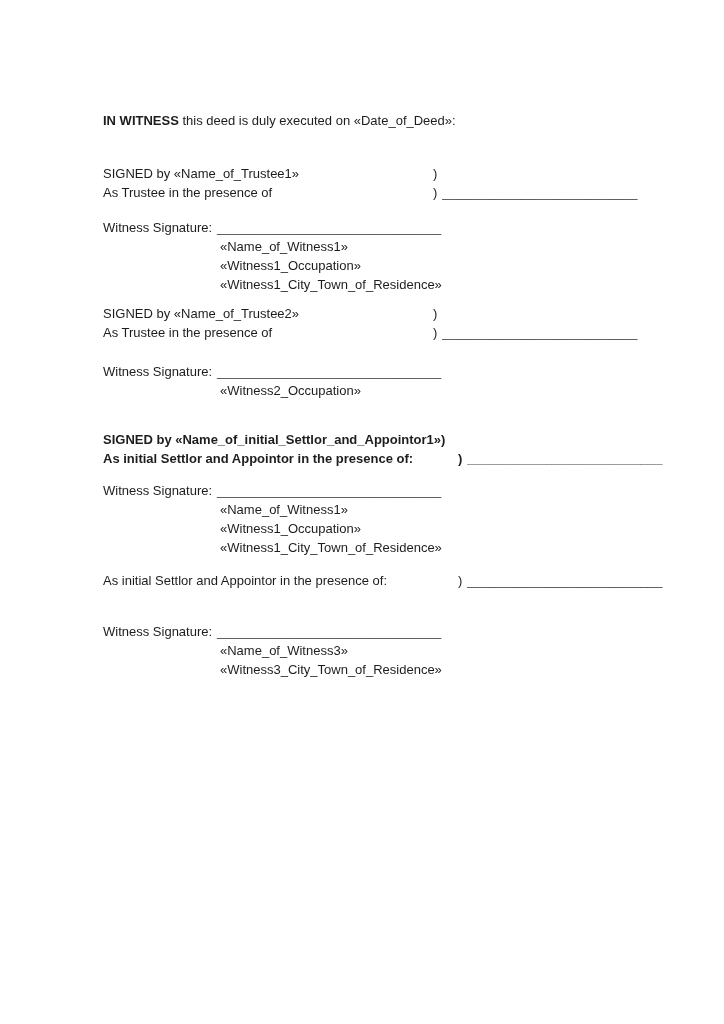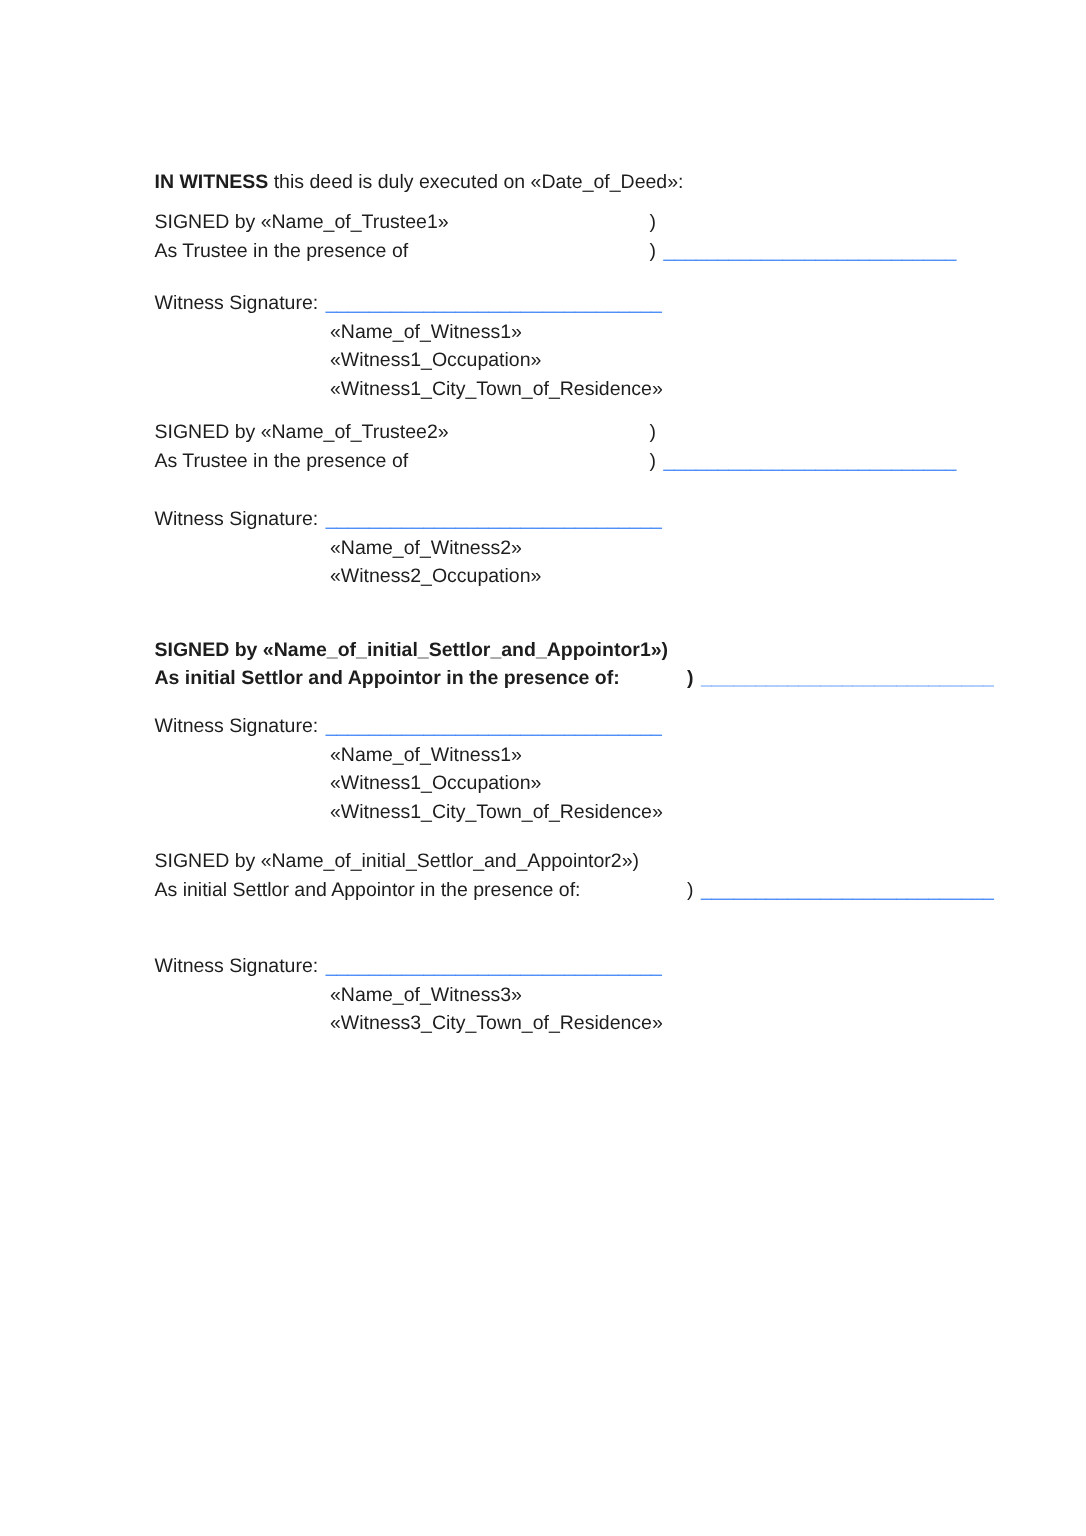--- a/index.html
+++ b/index.html
@@ -18,24 +18,24 @@
     font-size: 13px;
     line-height: 19px;
   }
   .row { position: relative; height: 19px; white-space: nowrap; }
   .intro { height: 19px; }
   .bold { font-weight: 700; }
   
   .tabbed { position: absolute; top: 0; white-space: nowrap; }
   .tab1 { left: 330px; }   
   .tab2 { left: 355px; }   
-  .uline { letter-spacing: 0; margin-left: 5px; color: #3b82f6; }
+  .uline { letter-spacing: 0; margin-left: 5px; color: #404040; }
   .witness-fields { margin-left: 117px; }
   
-  .mt-b1 { margin-top: 8px; }
+  .mt-b1 { margin-top: 34px; }
   .mt-w1 { margin-top: 16px; }
   .mt-b2 { margin-top: 10px; }
   .mt-w2 { margin-top: 20px; }
   .mt-b3 { margin-top: 30px; font-weight: bold; }
   .mt-w3 { margin-top: 13px; }
   .mt-b4 { margin-top: 14px; }
   .mt-w4 { margin-top: 32px; }
 </style>
 </head>
 <body>
@@ -69,21 +69,20 @@
       <span class="tabbed tab1">)</span>
     </div>
     <div class="row">
       <span>As Trustee in the presence of</span>
       <span class="tabbed tab1"><span>)</span><span class="uline">___________________________</span></span>
     </div>
   </section>
   <section class="mt-w2">
     <div class="row"><span>Witness Signature:</span><span class="uline">_______________________________</span></div>
     <div class="witness-fields">
-      <div class="row">«Name_of_Witness2»</div>
       <div class="row">«Witness2_Occupation»</div>
     </div>
   </section>
 
   <section class="mt-b3">
     <div class="row">
       <span>SIGNED by «Name_of_initial_Settlor_and_Appointor1»)</span>
     </div>
     <div class="row">
       <span>As initial Settlor and Appointor in the presence of:</span>
@@ -94,23 +93,20 @@
     <div class="row"><span>Witness Signature:</span><span class="uline">_______________________________</span></div>
     <div class="witness-fields">
       <div class="row">«Name_of_Witness1»</div>
       <div class="row">«Witness1_Occupation»</div>
       <div class="row">«Witness1_City_Town_of_Residence»</div>
     </div>
   </section>
 
   <section class="mt-b4">
     <div class="row">
-      <span>SIGNED by «Name_of_initial_Settlor_and_Appointor2»)</span>
-    </div>
-    <div class="row">
       <span>As initial Settlor and Appointor in the presence of:</span>
       <span class="tabbed tab2"><span>)</span><span class="uline">___________________________</span></span>
     </div>
   </section>
   <section class="mt-w4">
     <div class="row"><span>Witness Signature:</span><span class="uline">_______________________________</span></div>
     <div class="witness-fields">
       <div class="row">«Name_of_Witness3»</div>
       <div class="row">«Witness3_City_Town_of_Residence»</div>
     </div>

